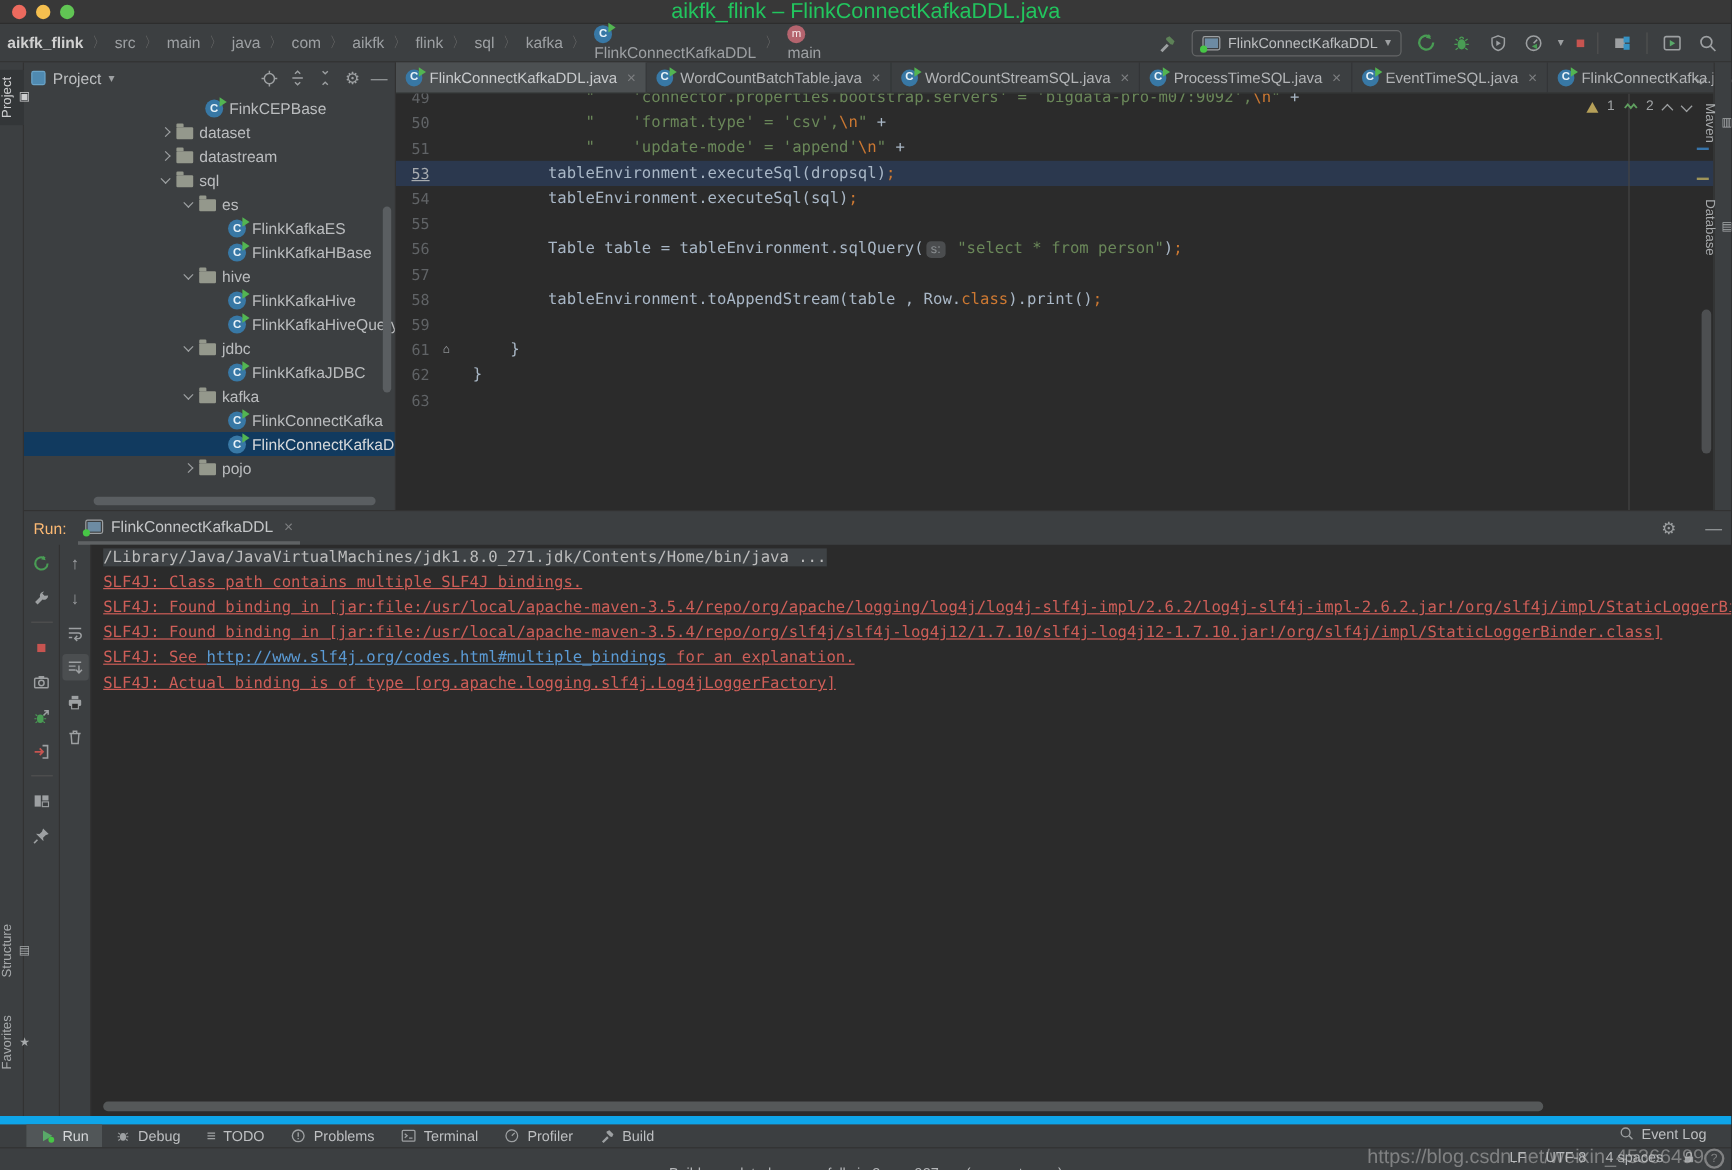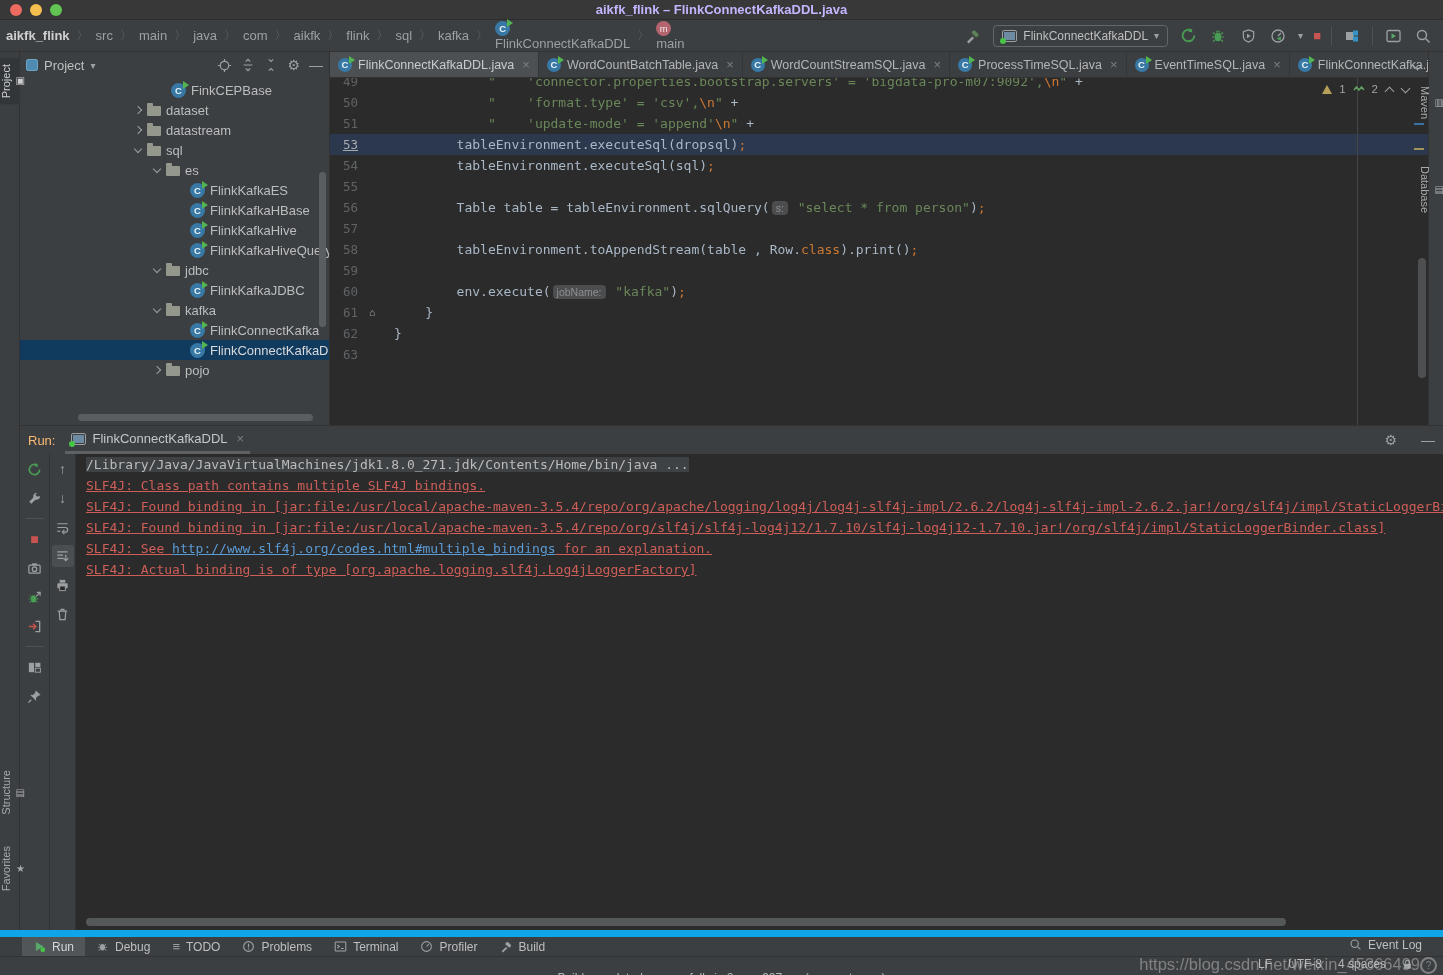--- a/index.html
+++ b/index.html
@@ -8,22 +8,22 @@
     position:relative; width:1443px; height:975px; overflow:hidden;
     background:#3c3f41; color:#bbbdbf;
     font-family:"Liberation Sans","DejaVu Sans",sans-serif; font-size:13px;
   }
   
   .titlebar { height:20px; background:#383838; border-bottom:1px solid #2d2d2d;
     display:flex; align-items:center; position:relative; }
   .traffic { display:flex; gap:8px; margin-left:10px; }
   .tl { width:12px; height:12px; border-radius:50%; }
   .tl.red{background:#ec6a5e;} .tl.yellow{background:#f5bf4f;} .tl.green{background:#61c554;}
-  .wintitle { position:absolute; left:0; right:0; text-align:center; font-size:13px;
-    font-weight:bold; color:#c4b5fd; }
+  .wintitle { position:absolute; left:0; right:0; text-align:center; font-size:18px;
+    font-weight:normal; color:#22c55e; }
   
   .navbar { height:32px; display:flex; align-items:center; padding:0 6px;
     border-bottom:1px solid #323232; }
   .crumbs { display:flex; align-items:center; flex:1; min-width:0; white-space:nowrap; }
   .crumb { color:#9da0a3; }
   .crumb.first { font-weight:bold; color:#d0d0d0; }
   .crumb-sep { color:#6b6b6b; padding:0 7px; font-size:12px; }
   .crumb-ic { display:inline-flex; margin-right:4px; vertical-align:-3px; }
   .navtools { display:flex; align-items:center; gap:10px; padding-right:4px; }
   .navtools .sep { width:1px; height:18px; background:#515151; }
@@ -331,20 +331,25 @@
               <div class="tree-row" style="padding-left: 152px;">
                 <span class="tree-spacer"></span>
                 <span class="ic-class">C</span>
                 <span>FlinkKafkaES</span>
               </div>
               <div class="tree-row" style="padding-left: 152px;">
                 <span class="tree-spacer"></span>
                 <span class="ic-class">C</span>
                 <span>FlinkKafkaHBase</span>
               </div>
+              <div class="tree-row" style="padding-left: 133px;">
+                <span class="arrow open"></span>
+                <span class="ic-folder"></span>
+                <span>hive</span>
+              </div>
               <div class="tree-row" style="padding-left: 152px;">
                 <span class="tree-spacer"></span>
                 <span class="ic-class">C</span>
                 <span>FlinkKafkaHive</span>
               </div>
               <div class="tree-row" style="padding-left: 152px;">
                 <span class="tree-spacer"></span>
                 <span class="ic-class">C</span>
                 <span>FlinkKafkaHiveQuery</span>
               </div>
@@ -461,25 +466,20 @@
                 </div>
                 <div class="code-row">
                   <span class="ln">58</span>
                   <span class="fold"></span>
                   <span class="code"><span class="c-plain">        tableEnvironment.toAppendStream(table , Row.</span><span class="c-kw">class</span><span class="c-plain">).print()</span><span class="c-kw">;</span></span>
                 </div>
                 <div class="code-row">
                   <span class="ln">59</span>
                   <span class="fold"></span>
                   <span class="code"></span>
-                </div>
-                <div class="code-row">
-                  <span class="ln">60</span>
-                  <span class="fold"></span>
-                  <span class="code"><span class="c-plain">        env.execute(</span><span class="c-inlay">jobName:</span><span class="c-str"> "kafka"</span><span class="c-plain">)</span><span class="c-kw">;</span></span>
                 </div>
                 <div class="code-row">
                   <span class="ln">61</span>
                   <span class="fold">⌂</span>
                   <span class="code"><span class="c-plain">    }</span></span>
                 </div>
                 <div class="code-row">
                   <span class="ln">62</span>
                   <span class="fold"></span>
                   <span class="code"><span class="c-plain">}</span></span>

